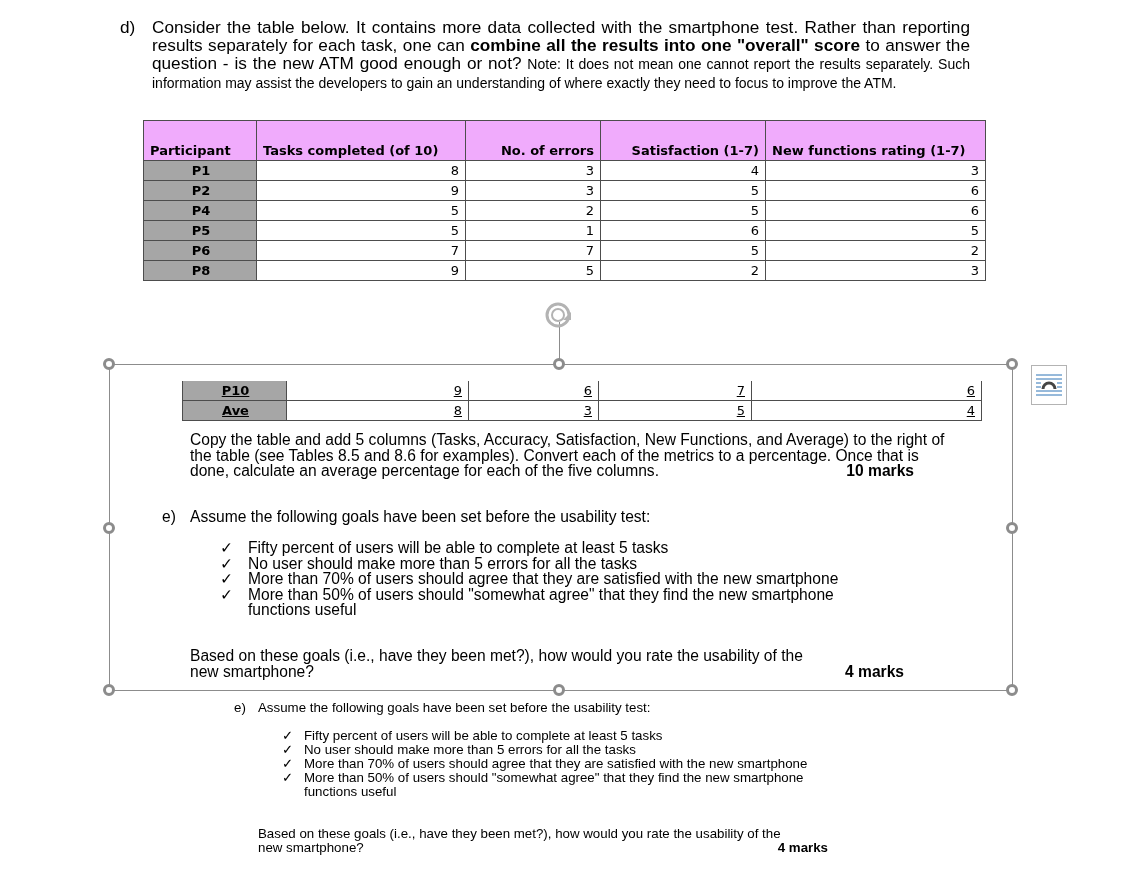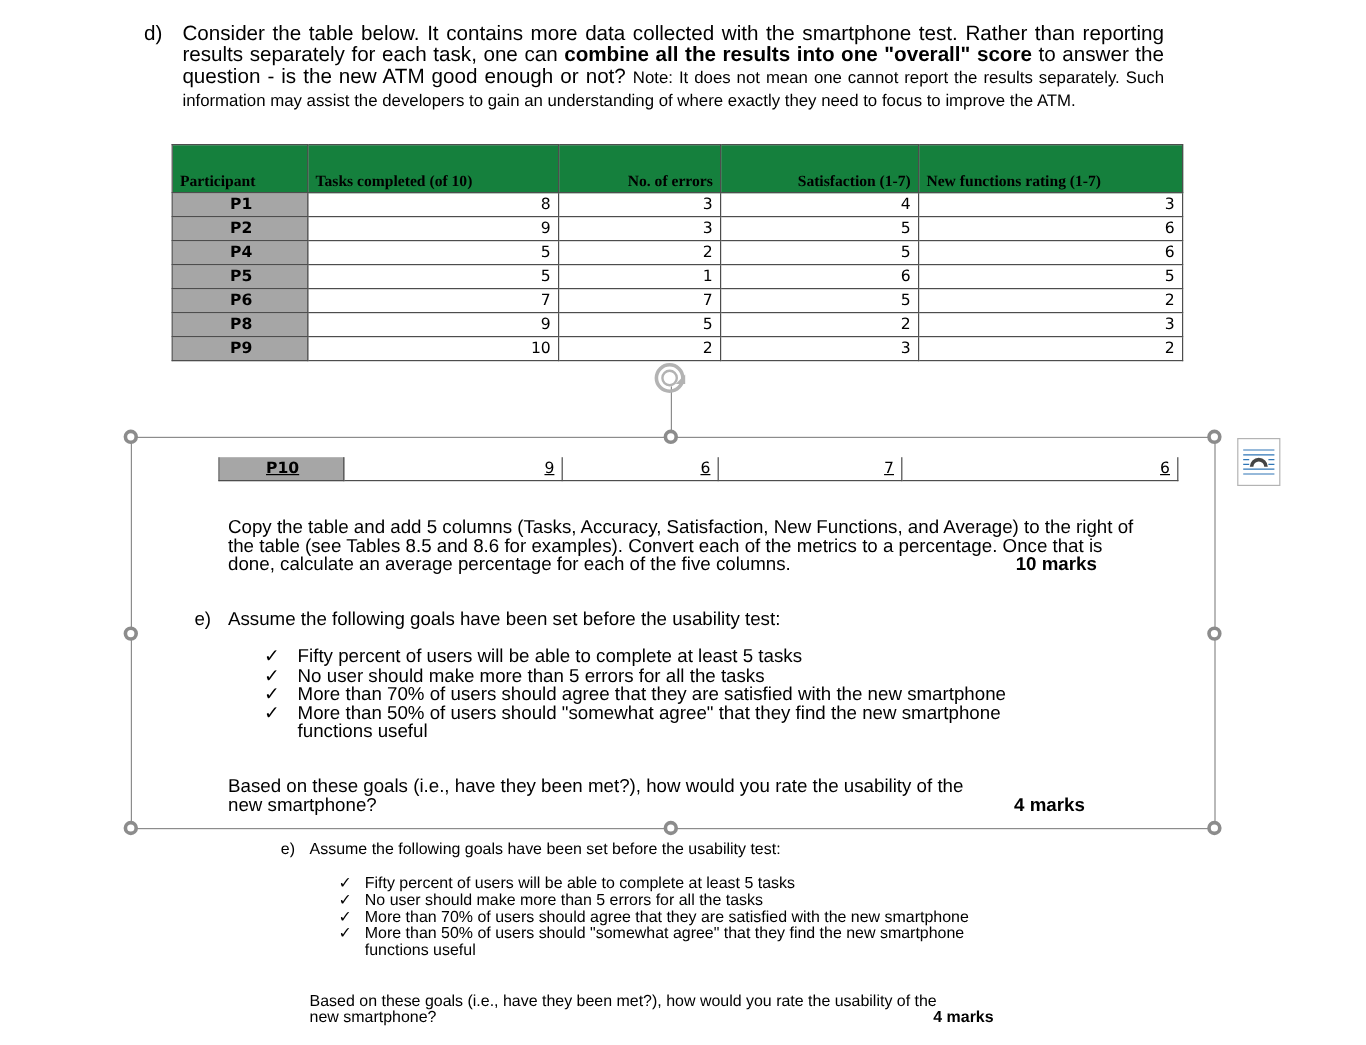--- a/index.html
+++ b/index.html
@@ -33,27 +33,26 @@
       font-size: 13px;
       font-weight: bold;
     }
     table.data td, table.data th {
       border: 1px solid #4d4d4d;
       padding: 0 6px;
       height: 19px;
       line-height: 19px;
     }
     table.data th {
-      background: #15803d;
+      background: #f0abfc;
       text-align: left;
       vertical-align: bottom;
       font-weight: bold;
       line-height: 19px;
       padding-bottom: 0;
-      font-family: Liberation Serif, serif;
     }
     table.data td.pid {
       background: #a6a6a6;
       text-align: center;
       padding-left: 8px;
     }
     table.data td.num {
       text-align: right;
       font-weight: normal;
       font-family: "DejaVu Sans", sans-serif;
@@ -182,27 +181,20 @@
       <td class="num">5</td>
       <td class="num">2</td>
     </tr>
     <tr>
       <td class="pid">P8</td>
       <td class="num">9</td>
       <td class="num">5</td>
       <td class="num">2</td>
       <td class="num">3</td>
     </tr>
-    <tr>
-      <td class="pid">P9</td>
-      <td class="num">10</td>
-      <td class="num">2</td>
-      <td class="num">3</td>
-      <td class="num">2</td>
-    </tr>
   </tbody>
 </table>
 
 <div class="abs frame-line" style="left:109px; top:364px; width:904px; height:1px;"></div>
 <div class="abs frame-line" style="left:109px; top:690px; width:904px; height:1px;"></div>
 <div class="abs frame-line" style="left:109px; top:364px; width:1px; height:326px;"></div>
 <div class="abs frame-line" style="left:1012px; top:364px; width:1px; height:326px;"></div>
 <div class="abs frame-line" style="left:559px; top:322px; width:1px; height:38px;"></div>
 
 <div class="abs handle" style="left:103px; top:358px;"></div>
@@ -231,20 +223,27 @@
     <col style="width:230px">
   </colgroup>
   <tbody>
     <tr style="border-top:none;">
       <td class="pid" style="border-top:none;">P10</td>
       <td class="num" style="border-top:none;">9</td>
       <td class="num" style="border-top:none;">6</td>
       <td class="num" style="border-top:none;">7</td>
       <td class="num" style="border-top:none;">6</td>
     </tr>
+    <tr>
+      <td class="pid">Ave</td>
+      <td class="num">8</td>
+      <td class="num">3</td>
+      <td class="num">5</td>
+      <td class="num">4</td>
+    </tr>
   </tbody>
 </table>
 
 <div class="abs layout-btn">
   <svg width="34" height="38" viewBox="0 0 34 38">
     <line x1="4" y1="9" x2="30" y2="9" stroke="#2e75b6" stroke-width="1"></line>
     <line x1="4" y1="13" x2="30" y2="13" stroke="#2e75b6" stroke-width="1"></line>
     <line x1="4" y1="17" x2="9" y2="17" stroke="#2e75b6" stroke-width="1"></line>
     <line x1="25" y1="17" x2="30" y2="17" stroke="#2e75b6" stroke-width="1"></line>
     <line x1="4" y1="21" x2="9" y2="21" stroke="#2e75b6" stroke-width="1"></line>

